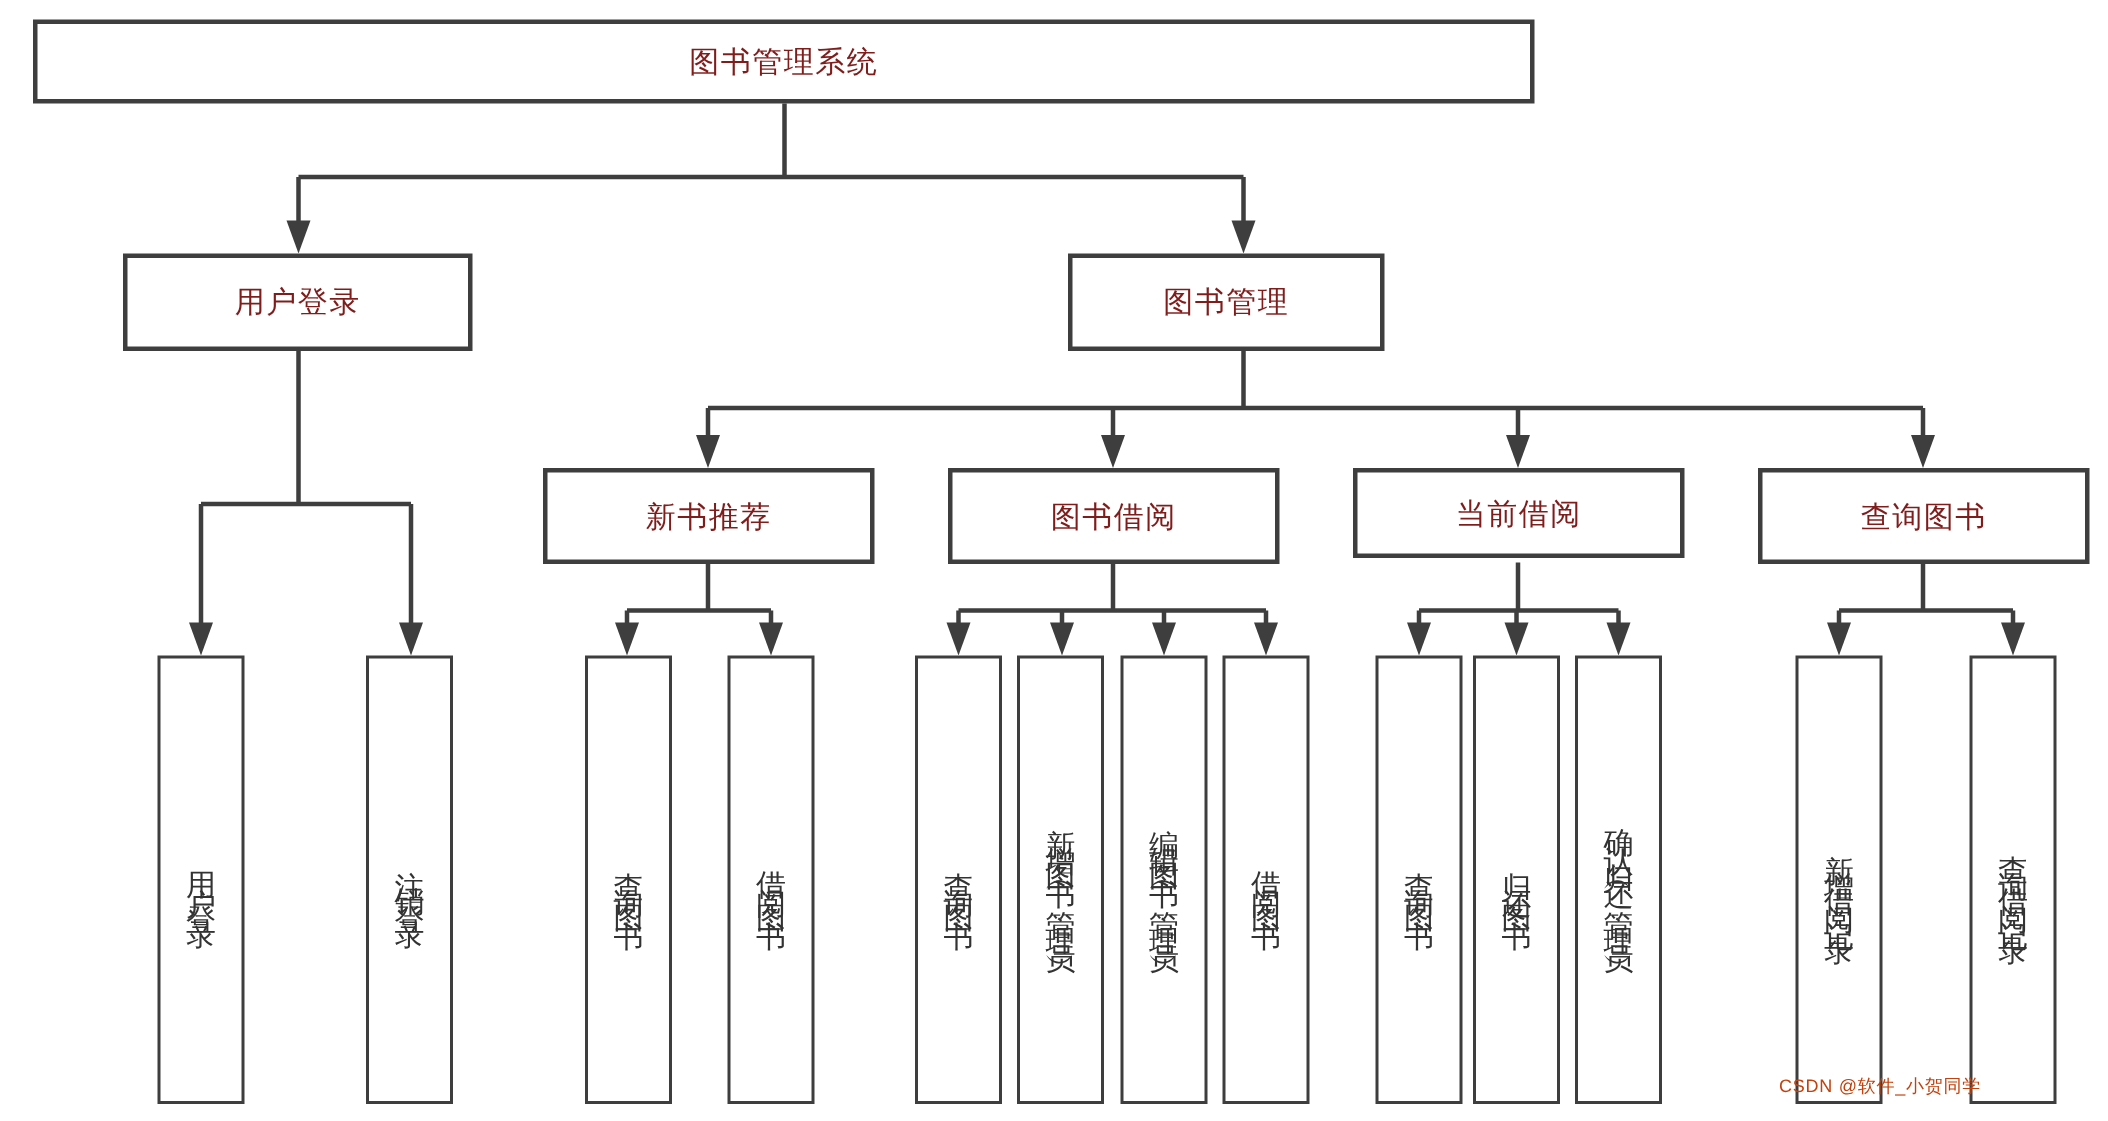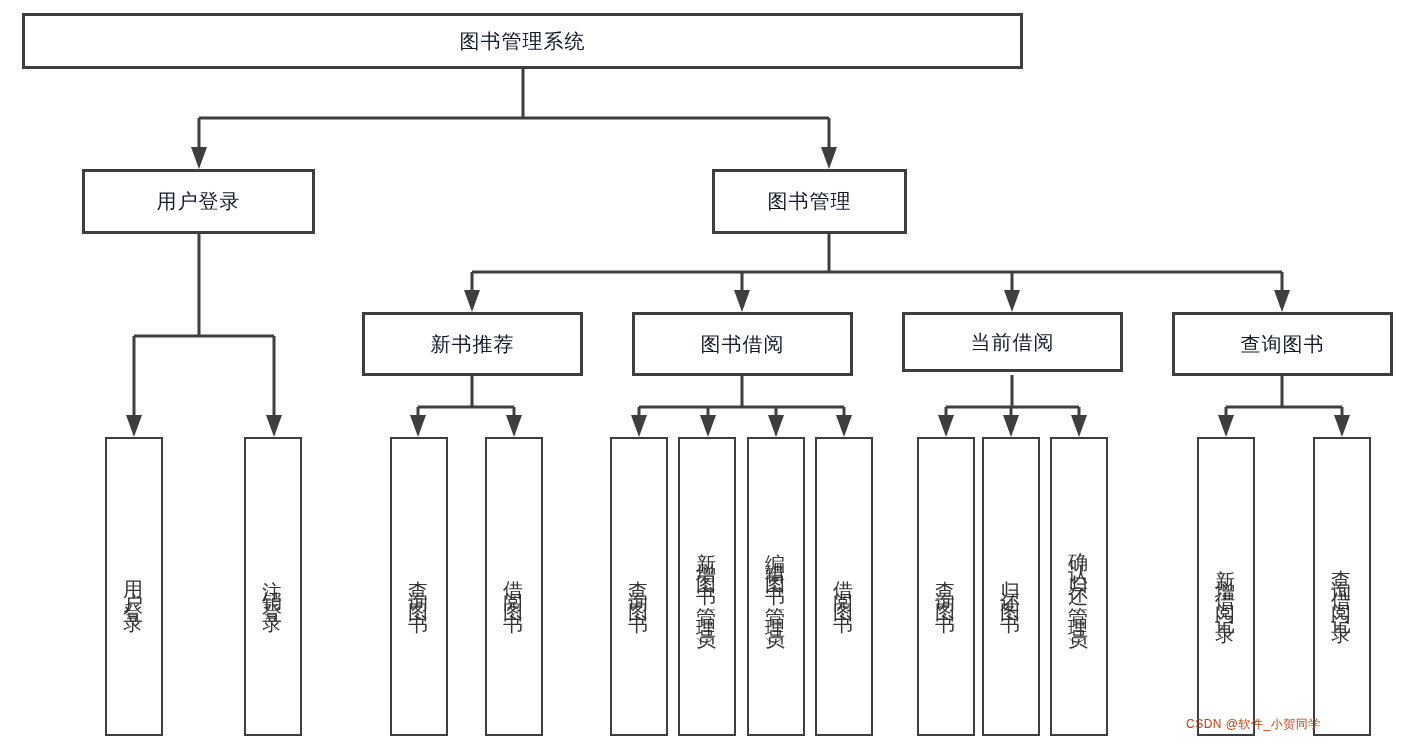--- a/index.html
+++ b/index.html
@@ -6,21 +6,21 @@
   #canvas{
     position:relative;width:1405px;height:747px;background:#ffffff;overflow:hidden;
     font-family:"Liberation Sans","DejaVu Sans",sans-serif;color:#333333;
   }
   #edges{position:absolute;left:0;top:0;width:1405px;height:747px;}
   #edges path{stroke:#3e3e3e;stroke-width:3;fill:none;}
   #edges polygon{fill:#3e3e3e;stroke:none;}
   .hbox{
     position:absolute;box-sizing:border-box;border:3px solid #3e3e3e;background:#ffffff;
     display:flex;align-items:center;justify-content:center;
-    font-size:20px;letter-spacing:1px;color:#0f172a;z-index:2;
+    font-size:20px;letter-spacing:1px;color:#7f1d1d;z-index:2;
   }
   .leaf{
     position:absolute;box-sizing:border-box;top:437px;width:58px;height:299px;
     border:2px solid #3e3e3e;background:#ffffff;z-index:2;
     writing-mode:vertical-rl;text-orientation:mixed;
     display:flex;align-items:center;justify-content:center;
     font-size:20px;letter-spacing:11px;color:#333333;
   }
   #watermark{
     position:absolute;left:1186px;top:716px;z-index:6;
@@ -71,21 +71,21 @@
     <g>
       <path d="M1282 375 V407 M1226 407 H1342 M1226 407 V419 M1342 407 V419"></path>
       <polygon points="1218,415 1234,415 1226,437"></polygon>
       <polygon points="1334,415 1350,415 1342,437"></polygon>
     </g>
   </svg>
 
   <div class="hbox" style="left:22px;top:13px;width:1001px;height:56px;">图书管理系统</div>
 
   <div class="hbox" style="left:82px;top:169px;width:233px;height:65px;">用户登录</div>
-  <div class="hbox" style="left:712px;top:169px;width:195px;height:65px;">图书管理</div>
+  <div class="hbox" style="left:712px;top:169px;width:211px;height:65px;">图书管理</div>
 
   <div class="hbox" style="left:632px;top:312px;width:221px;height:64px;">图书借阅</div>
   <div class="hbox" style="left:362px;top:312px;width:221px;height:64px;">新书推荐</div>
   <div class="hbox" style="left:902px;top:312px;width:221px;height:60px;">当前借阅</div>
   <div class="hbox" style="left:1172px;top:312px;width:221px;height:64px;">查询图书</div>
 
   <div class="leaf" style="left:105px;">用户登录</div>
   <div class="leaf" style="left:244px;">注销登录</div>
 
   <div class="leaf" style="left:390px;">查询图书</div>

